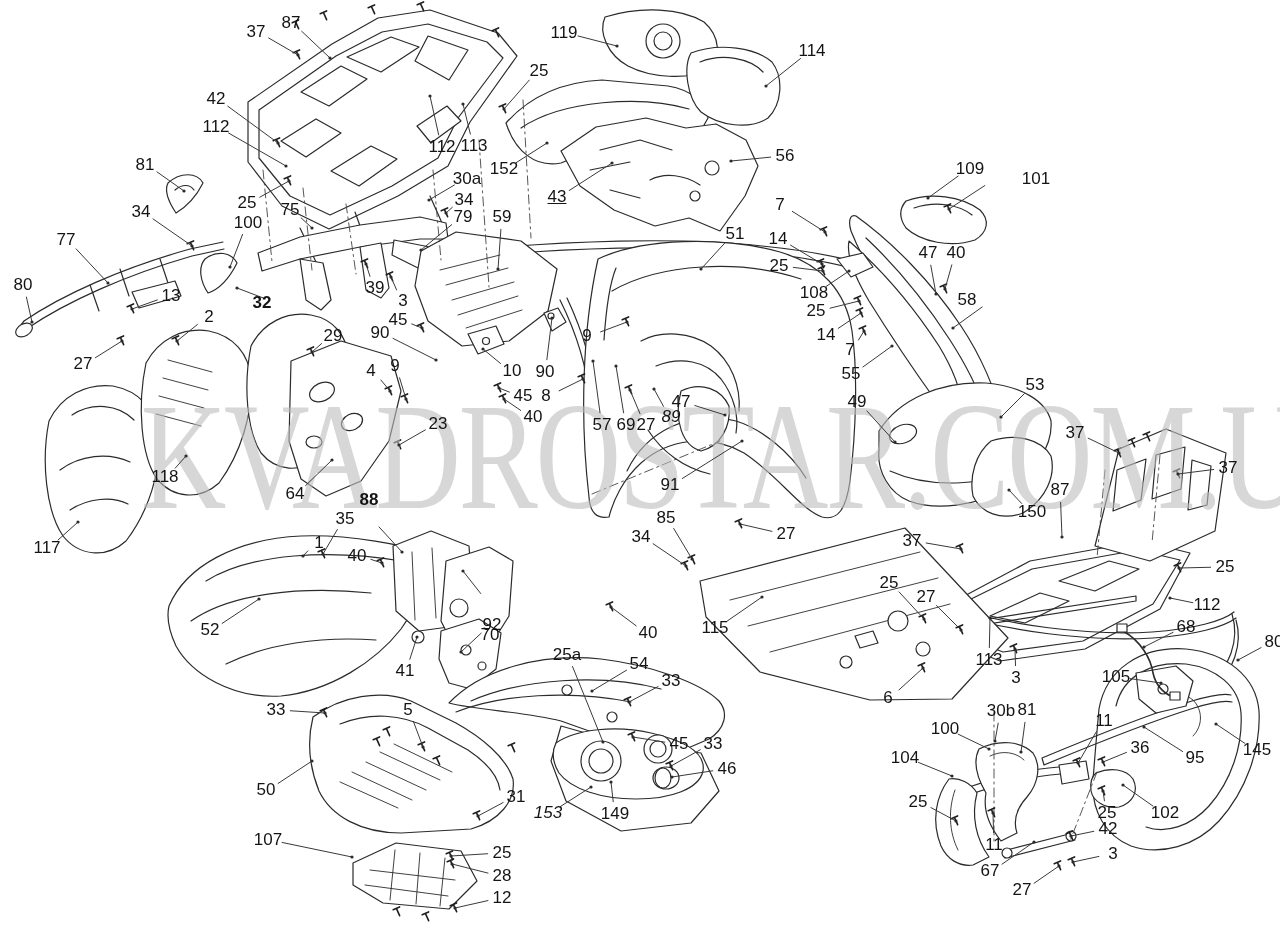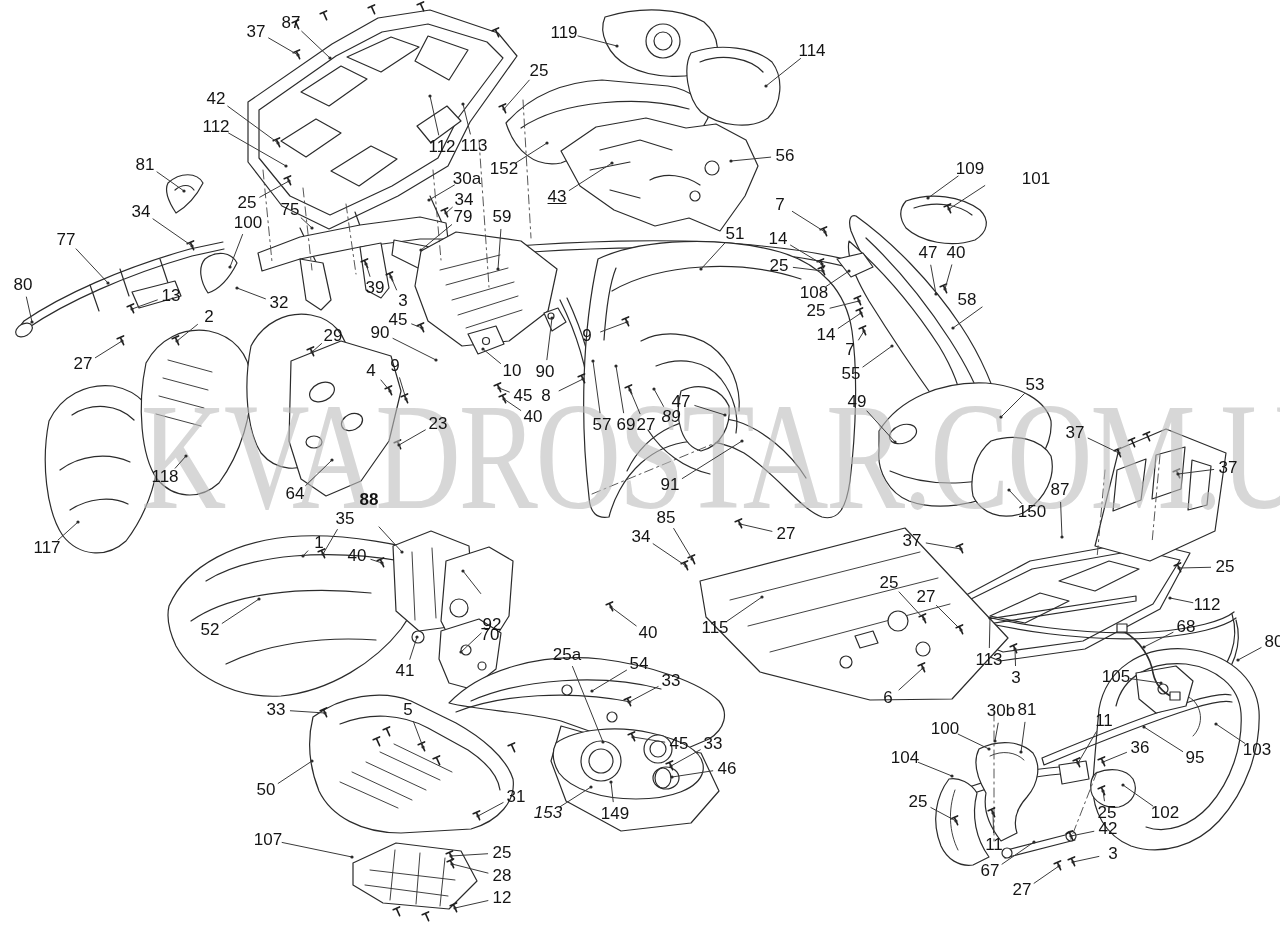--- a/index.html
+++ b/index.html
@@ -594,21 +594,21 @@
     </svg>
 
   <div id="callout-layer">
       <span class="plabel" style="left: 256px; top: 32px;">37</span>
       <span class="plabel" style="left: 291px; top: 23px;">87</span>
       <span class="plabel" style="left: 216px; top: 99px;">42</span>
       <span class="plabel" style="left: 216px; top: 127px;">112</span>
       <span class="plabel" style="left: 247px; top: 203px;">25</span>
       <span class="plabel" style="left: 248px; top: 223px;">100</span>
       <span class="plabel" style="left: 290px; top: 210px;">75</span>
-      <span class="plabel" style="left: 279px; top: 303px;">32</span>
+      <span class="plabel" style="left: 262px; top: 303px; font-weight: bold;">32</span>
       <span class="plabel" style="left: 375px; top: 288px;">39</span>
       <span class="plabel" style="left: 403px; top: 301px;">3</span>
       <span class="plabel" style="left: 398px; top: 320px;">45</span>
       <span class="plabel" style="left: 380px; top: 333px;">90</span>
       <span class="plabel" style="left: 333px; top: 336px;">29</span>
       <span class="plabel" style="left: 209px; top: 317px;">2</span>
       <span class="plabel" style="left: 171px; top: 296px;">13</span>
       <span class="plabel" style="left: 83px; top: 364px;">27</span>
       <span class="plabel" style="left: 66px; top: 240px;">77</span>
       <span class="plabel" style="left: 23px; top: 285px;">80</span>
@@ -697,21 +697,21 @@
       <span class="plabel" style="left: 1016px; top: 678px;">3</span>
       <span class="plabel" style="left: 1075px; top: 433px;">37</span>
       <span class="plabel" style="left: 1228px; top: 468px;">37</span>
       <span class="plabel" style="left: 1060px; top: 490px;">87</span>
       <span class="plabel" style="left: 1032px; top: 512px;">150</span>
       <span class="plabel" style="left: 1225px; top: 567px;">25</span>
       <span class="plabel" style="left: 1207px; top: 605px;">112</span>
       <span class="plabel" style="left: 1186px; top: 627px;">68</span>
       <span class="plabel" style="left: 1116px; top: 677px;">105</span>
       <span class="plabel" style="left: 1274px; top: 642px;">80</span>
-      <span class="plabel" style="left: 1257px; top: 750px;">103</span>
+      <span class="plabel" style="left: 1257px; top: 750px;">145</span>
       <span class="plabel" style="left: 1195px; top: 758px;">95</span>
       <span class="plabel" style="left: 1140px; top: 748px;">36</span>
       <span class="plabel" style="left: 1104px; top: 721px;">11</span>
       <span class="plabel" style="left: 1165px; top: 813px;">102</span>
       <span class="plabel" style="left: 1107px; top: 813px;">25</span>
       <span class="plabel" style="left: 1108px; top: 829px;">42</span>
       <span class="plabel" style="left: 1113px; top: 854px;">3</span>
       <span class="plabel" style="left: 1022px; top: 890px;">27</span>
       <span class="plabel" style="left: 990px; top: 871px;">67</span>
       <span class="plabel" style="left: 994px; top: 845px;">11</span>

